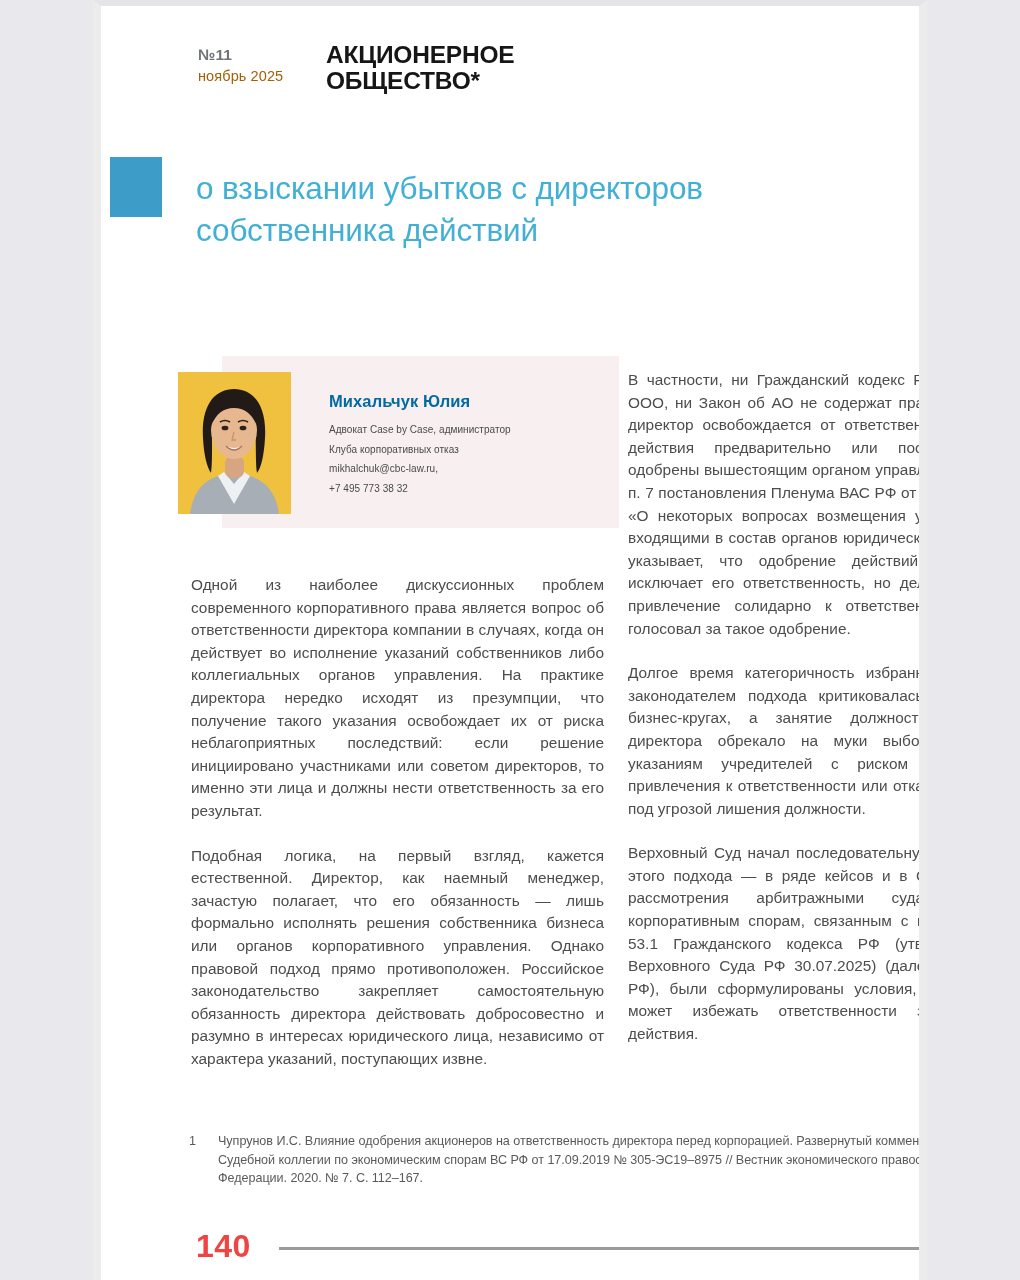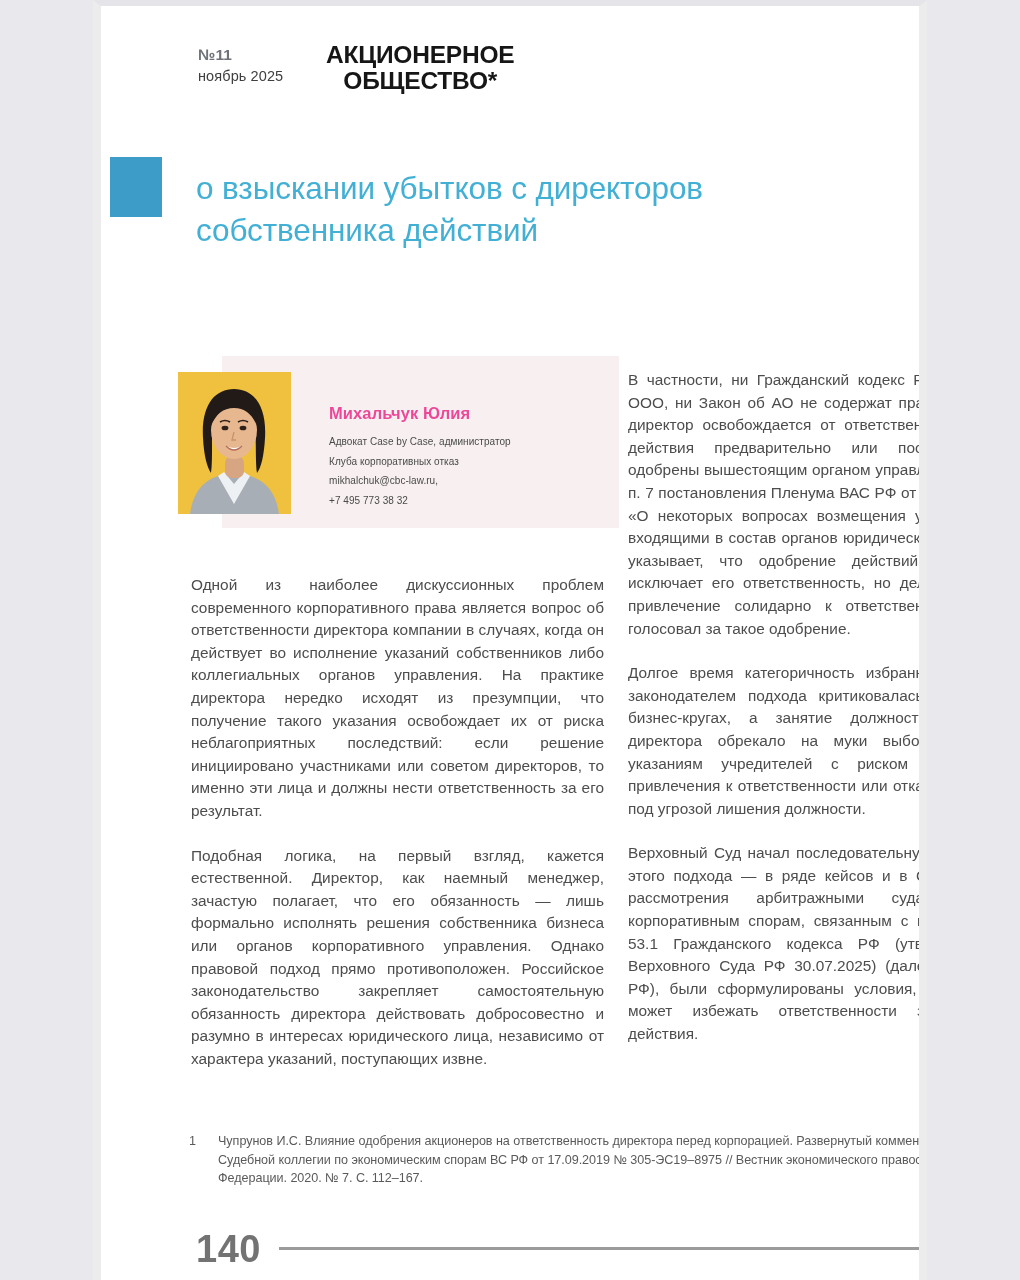--- a/index.html
+++ b/index.html
@@ -37,33 +37,32 @@
     line-height: 1.42;
   }
   .issue-number {
     font-size: 15.5px;
     font-weight: bold;
     color: #6f7278;
     letter-spacing: 0.1px;
   }
   .issue-date {
     font-size: 14.5px;
-    color: #404040;
+    color: #a16207;
     letter-spacing: 0.1px;
   }
   .magazine-title {
     position: absolute;
     left: 128px;
     top: -2px;
     font-size: 24.5px;
     font-weight: bold;
     line-height: 1.08;
     color: #161616;
     letter-spacing: -0.2px;
-    text-align: center;
   }
   .section-label {
     position: absolute;
     right: 0;
     top: 8px;
     font-size: 15px;
     color: #8d9097;
     letter-spacing: 0.1px;
   }
 
@@ -110,24 +109,23 @@
   .author-photo svg { display: block; }
   .author-info {
     position: absolute;
     left: 228px;
     top: 386px;
     width: 280px;
   }
   .author-name {
     font-size: 16.5px;
     font-weight: bold;
-    color: #ec4899;
+    color: #0369a1;
     margin-bottom: 9px;
     letter-spacing: 0.1px;
-    margin-top: 12px;
   }
   .author-line {
     font-size: 10px;
     line-height: 19.5px;
     color: #4a4a4a;
     letter-spacing: 0.05px;
   }
 
   
   .col {
@@ -171,23 +169,23 @@
     line-height: 18.6px;
     color: #5a5a5a;
     letter-spacing: -0.05px;
   }
 
   
   .page-number {
     position: absolute;
     left: 95px;
     top: 1222px;
-    font-size: 38px;
-    font-weight: bold;
-    color: #737373;
+    font-size: 32px;
+    font-weight: bold;
+    color: #ef4444;
     letter-spacing: 0.5px;
   }
   .footer-rule {
     position: absolute;
     left: 178px;
     top: 1241px;
     width: 767px;
     height: 3px;
     background: #9b9b9b;
   }

